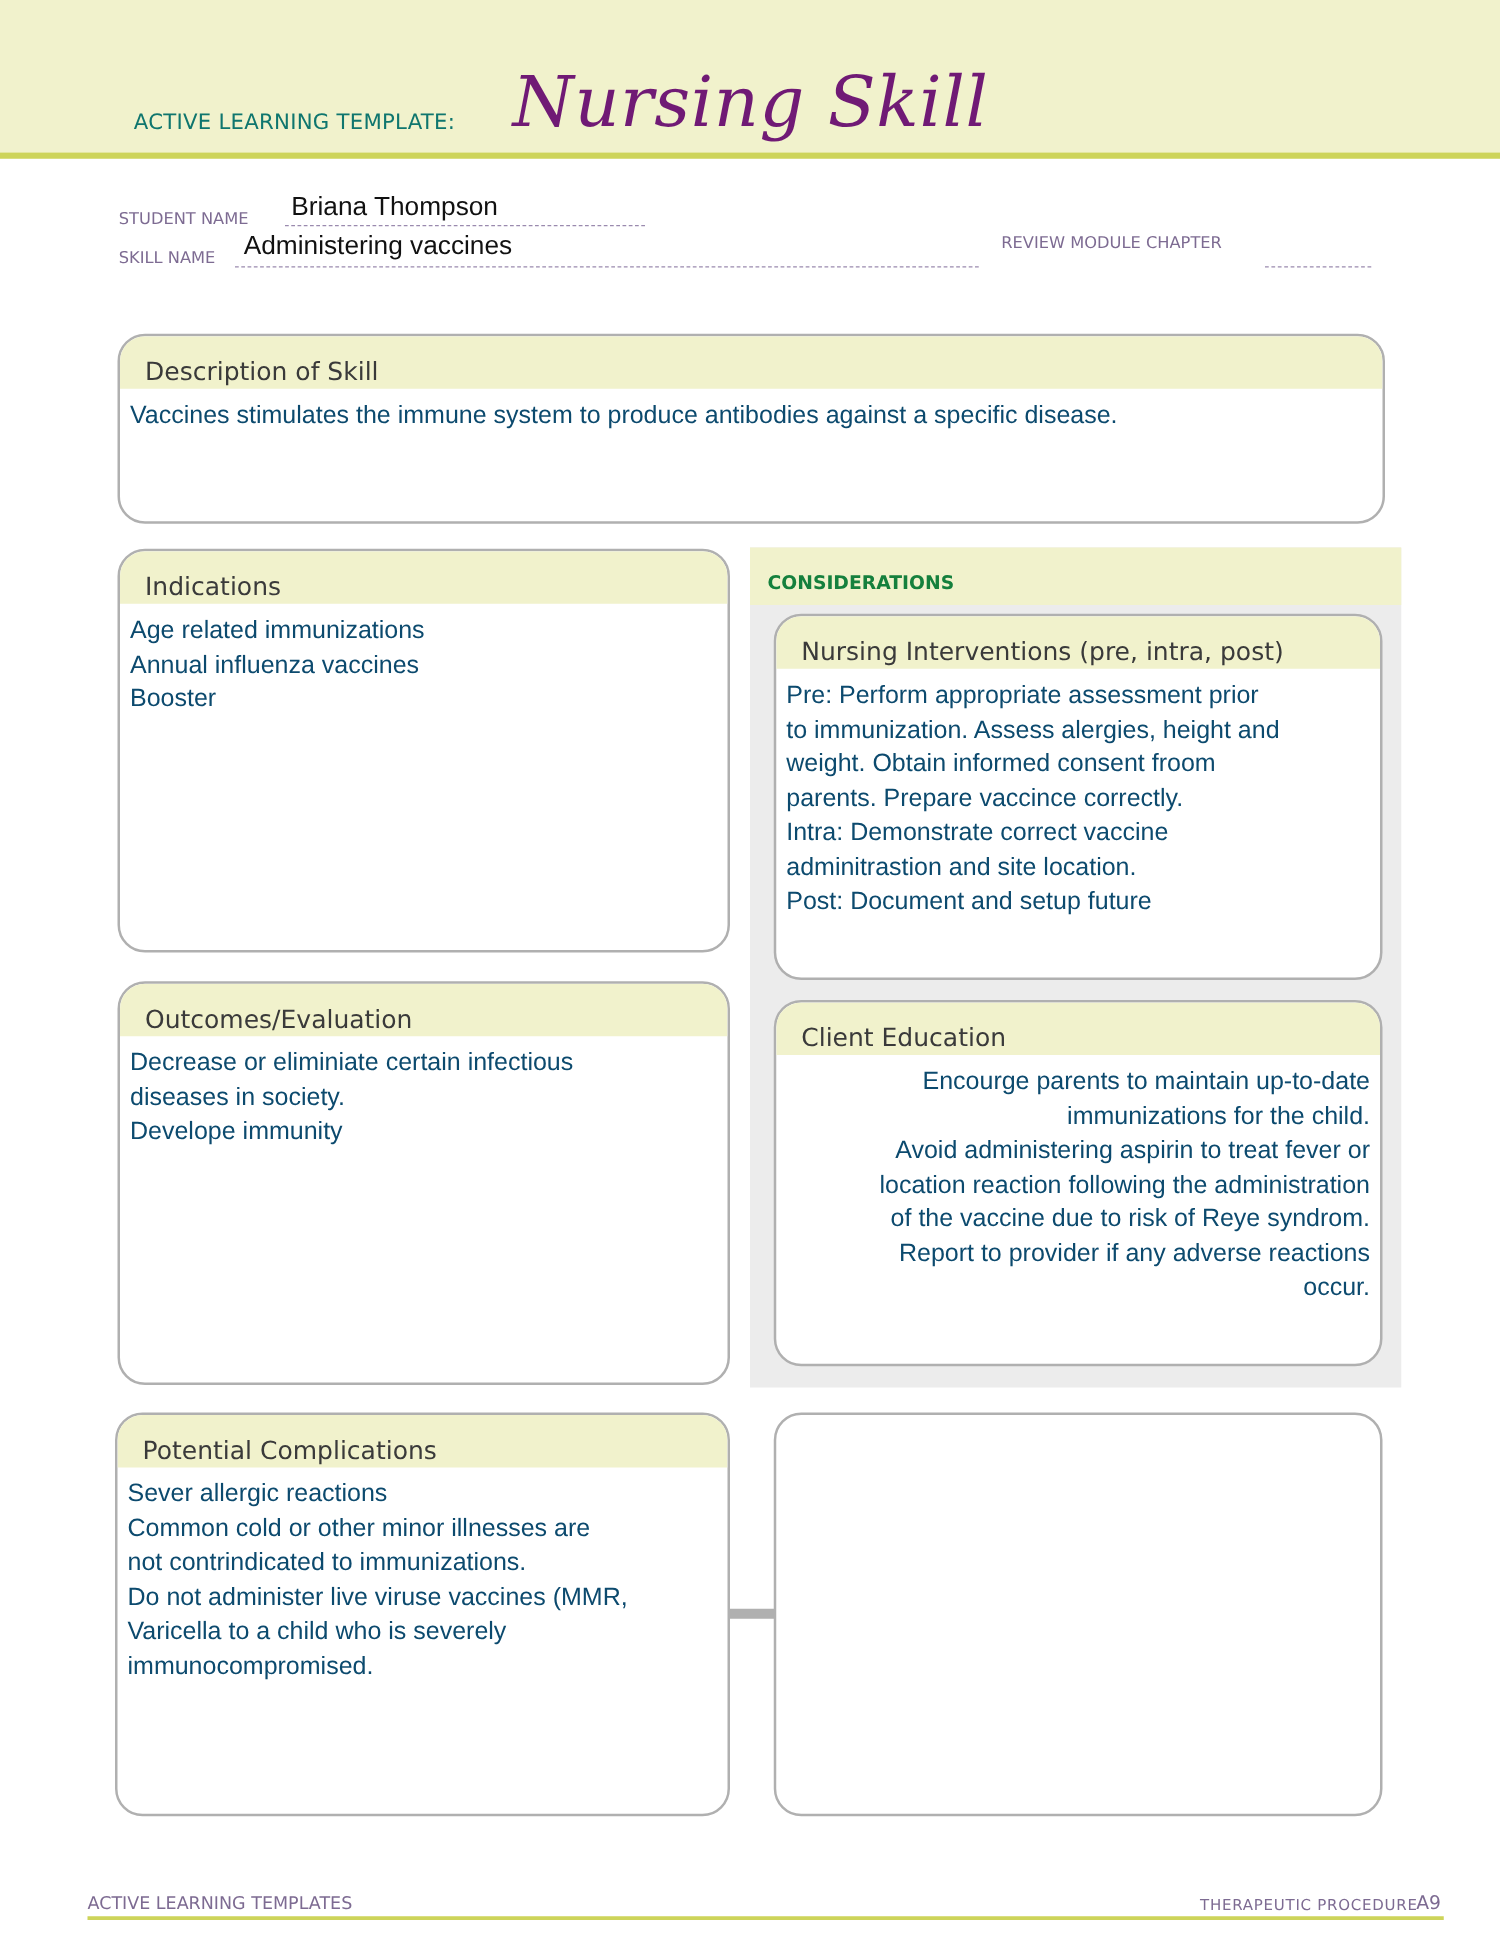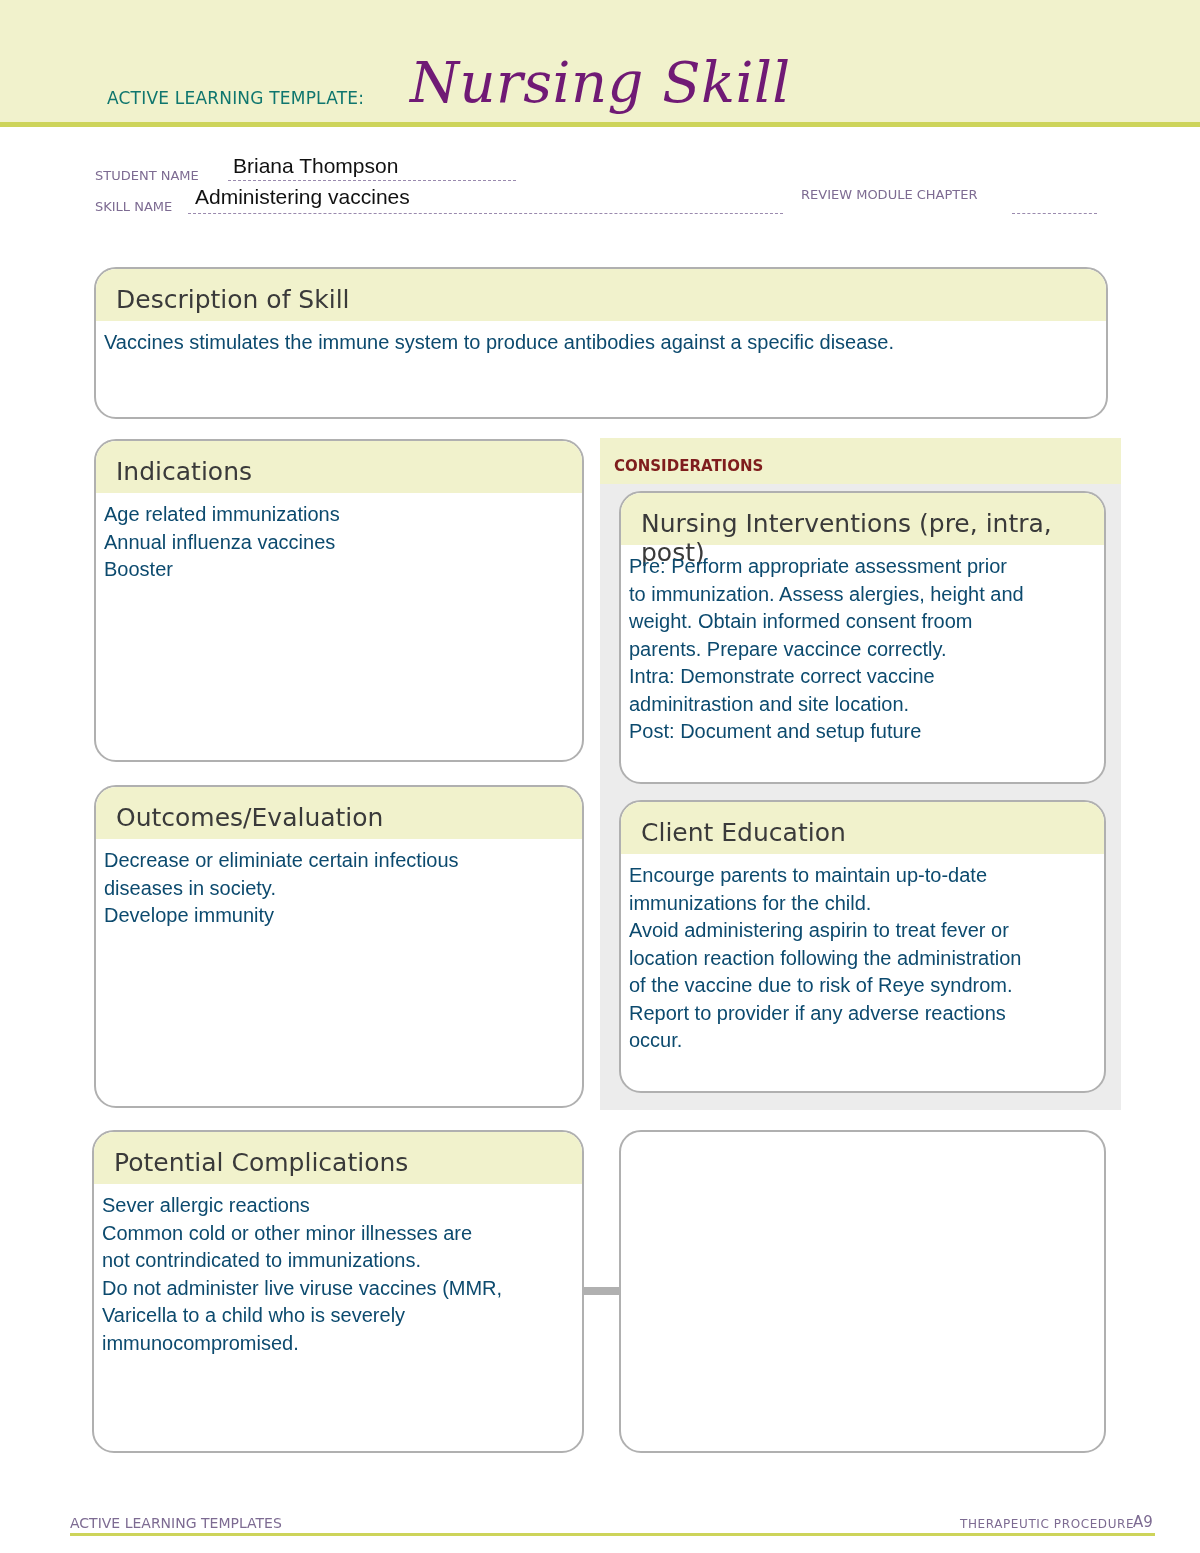--- a/index.html
+++ b/index.html
@@ -9,25 +9,25 @@
   .header-band { position: absolute; left: 0; top: 0; width: 1200px; height: 122px; background: #f1f2cc; }
   .header-rule { position: absolute; left: 0; top: 122px; width: 1200px; height: 5px; background: #cdd45a; }
   .header-label { position: absolute; left: 107px; top: 88px; font-family: "DejaVu Sans", sans-serif; font-weight: normal; font-size: 17px; color: #0f766e; letter-spacing: 0.2px; }
   .header-title { position: absolute; left: 410px; top: 50px; font-family: "DejaVu Serif", serif; font-style: italic; font-size: 56px; color: #701a75; letter-spacing: 0.5px; }
 
   .field-label { position: absolute; font-family: "DejaVu Sans", sans-serif; font-size: 13px; color: #7d6b92; }
   .field-line { position: absolute; border-bottom: 1.5px dashed #9a8aae; height: 1px; }
   .field-value { position: absolute; font-family: "Liberation Sans", sans-serif; font-size: 21px; color: #111; }
 
   .box { position: absolute; border: 2.5px solid #b0b0b0; border-radius: 22px; background: #fff; overflow: hidden; }
-  .box-head { background: #f1f2cc; height: 52px; padding: 16px 0 0 20px; font-family: "DejaVu Sans", sans-serif; font-size: 25px; color: #3a3a3a; }
+  .box-head { background: #f1f2cc; height: 42px; padding: 16px 0 0 20px; font-family: "DejaVu Sans", sans-serif; font-size: 20px; color: #3a3a3a; }
   .box-body { padding: 8px 8px 0 8px; font-family: "Liberation Sans", sans-serif; font-size: 20px; line-height: 27.5px; color: #0c4a6e; white-space: pre-line; }
 
   .considerations-panel { position: absolute; left: 600px; top: 438px; width: 521px; height: 672px; background: #ececec; }
-  .considerations-head { position: absolute; left: 600px; top: 438px; width: 521px; height: 46px; background: #f1f2cc; padding: 19px 0 0 14px; font-family: "DejaVu Sans", sans-serif; font-weight: bold; font-size: 15px; color: #7f1d1d; }
+  .considerations-head { position: absolute; left: 600px; top: 438px; width: 521px; height: 46px; background: #f1f2cc; padding: 19px 0 0 14px; font-family: "DejaVu Sans", sans-serif; font-weight: bold; font-size: 15px; color: #15803d; }
 
   .connector { position: absolute; left: 583px; top: 1287px; width: 37px; height: 8px; background: #b0b0b0; }
 
   .footer-left { position: absolute; left: 70px; top: 1515px; font-family: "DejaVu Sans", sans-serif; font-size: 14px; color: #7d6b92; }
   .footer-right { position: absolute; left: 960px; top: 1517px; font-family: "DejaVu Sans", sans-serif; font-size: 12px; color: #7d6b92; letter-spacing: 0.6px; }
   .footer-page { position: absolute; left: 1133px; top: 1513px; font-family: "DejaVu Sans", sans-serif; font-size: 15px; color: #7d6b92; }
   .footer-rule { position: absolute; left: 70px; top: 1533px; width: 1085px; height: 3px; background: #cdd45a; }
 </style>
 </head>
 <body>
@@ -70,21 +70,21 @@
 to immunization. Assess alergies, height and
 weight. Obtain informed consent froom
 parents. Prepare vaccince correctly.
 Intra: Demonstrate correct vaccine
 adminitrastion and site location.
 Post: Document and setup future</div>
 </div>
 
 <div class="box" style="left:619px; top:800px; width:487px; height:293px;">
   <div class="box-head">Client Education</div>
-  <div class="box-body" style="">Encourge parents to maintain up-to-date
+  <div class="box-body" style="text-align:right;">Encourge parents to maintain up-to-date
 immunizations for the child.
 Avoid administering aspirin to treat fever or
 location reaction following the administration
 of the vaccine due to risk of Reye syndrom.
 Report to provider if any adverse reactions
 occur.</div>
 </div>
 
 <div class="box" style="left:94px; top:785px; width:490px; height:323px;">
   <div class="box-head">Outcomes/Evaluation</div>

